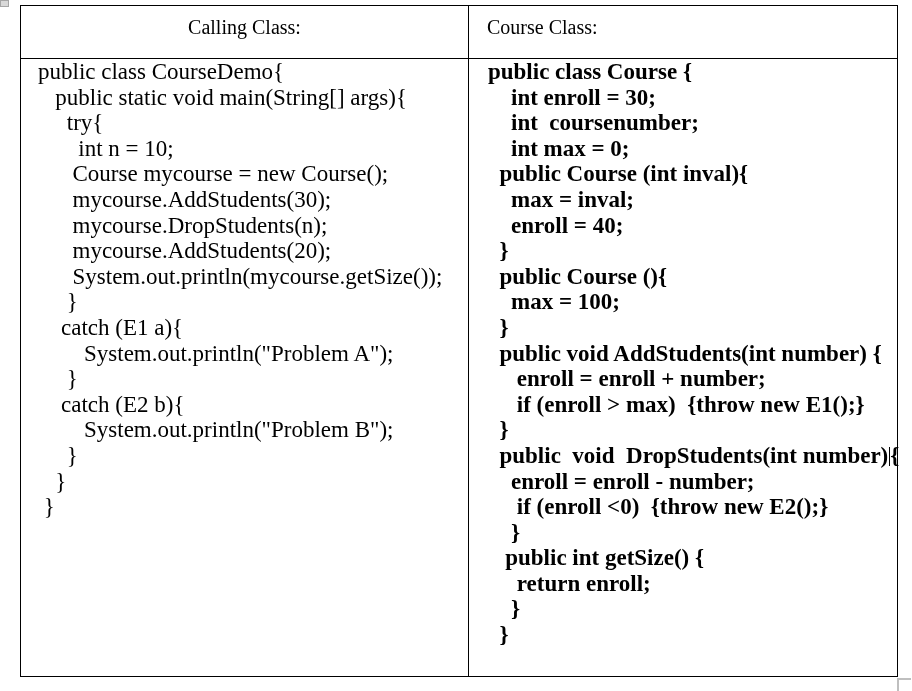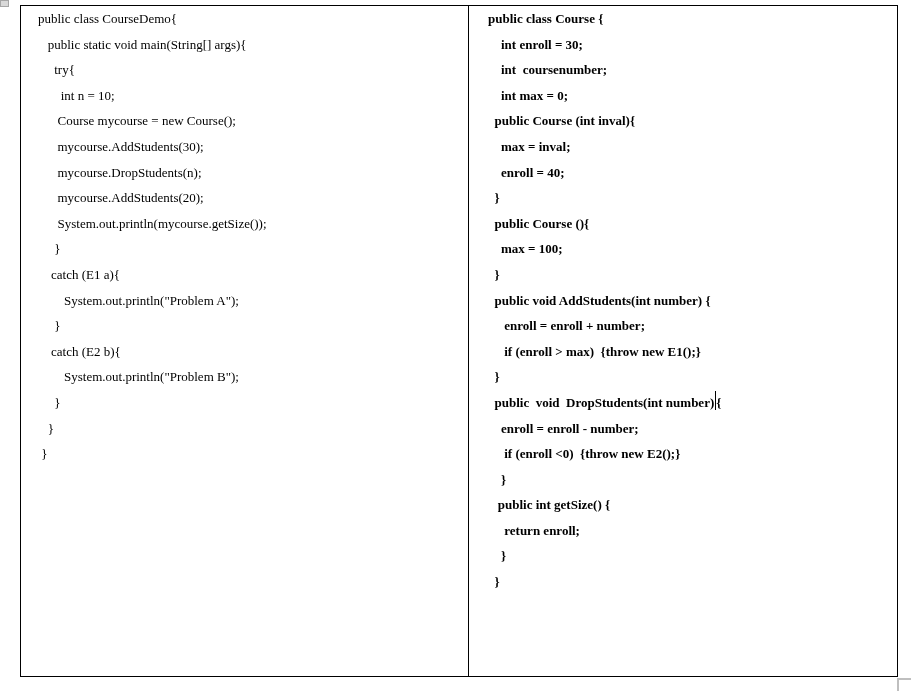--- a/index.html
+++ b/index.html
@@ -82,21 +82,21 @@
 
   .code-cell {
     padding: 9px 4px 6px 4px;
   }
 
   .code-listing {
     margin: 0;
     padding: 0;
     list-style: none;
     font-family: "Liberation Serif", "DejaVu Serif", serif;
-    font-size: 13px;
+    font-size: 23px;
     line-height: 25.6px;
     white-space: pre;
   }
   .code-listing li {
     margin: 0;
     padding: 0;
     white-space: pre;
   }
 
   .code-cell.left-code  .code-listing { padding-left: 17px; }
@@ -117,20 +117,28 @@
 
 <div class="canvas-artifact"></div>
 
 <table class="code-table">
   <colgroup>
     <col class="col-left">
     <col class="col-right">
   </colgroup>
   <tbody>
     <tr>
+      <td class="header-cell centered">
+        <span class="header-text">Calling Class:</span>
+      </td>
+      <td class="header-cell left-aligned">
+        <span class="header-text">Course Class:</span>
+      </td>
+    </tr>
+    <tr>
       <td class="code-cell left-code">
         <ol class="code-listing" id="calling-class-listing"><li>public class CourseDemo{</li><li>   public static void main(String[] args){</li><li>     try{</li><li>       int n = 10;</li><li>      Course mycourse = new Course();</li><li>      mycourse.AddStudents(30);</li><li>      mycourse.DropStudents(n);</li><li>      mycourse.AddStudents(20);</li><li>      System.out.println(mycourse.getSize());</li><li>     }</li><li>    catch (E1 a){</li><li>        System.out.println("Problem A");</li><li>     }</li><li>    catch (E2 b){</li><li>        System.out.println("Problem B");</li><li>     }</li><li>   }</li><li> }</li></ol>
       </td>
       <td class="code-cell right-code">
         <ol class="code-listing" id="course-class-listing"><li>public class Course {</li><li>    int enroll = 30;</li><li>    int  coursenumber;</li><li>    int max = 0;</li><li>  public Course (int inval){</li><li>    max = inval;</li><li>    enroll = 40;</li><li>  }</li><li>  public Course (){</li><li>    max = 100;</li><li>  }</li><li>  public void AddStudents(int number) {</li><li>     enroll = enroll + number;</li><li>     if (enroll &gt; max)  {throw new E1();}</li><li>  }</li><li><span>  public  void  DropStudents(int number)</span><span class="caret"></span><span>{</span></li><li>    enroll = enroll - number;</li><li>     if (enroll &lt;0)  {throw new E2();}</li><li>    }</li><li>   public int getSize() {</li><li>     return enroll;</li><li>    }</li><li>  }</li></ol>
       </td>
     </tr>
   </tbody>
 </table>
 

